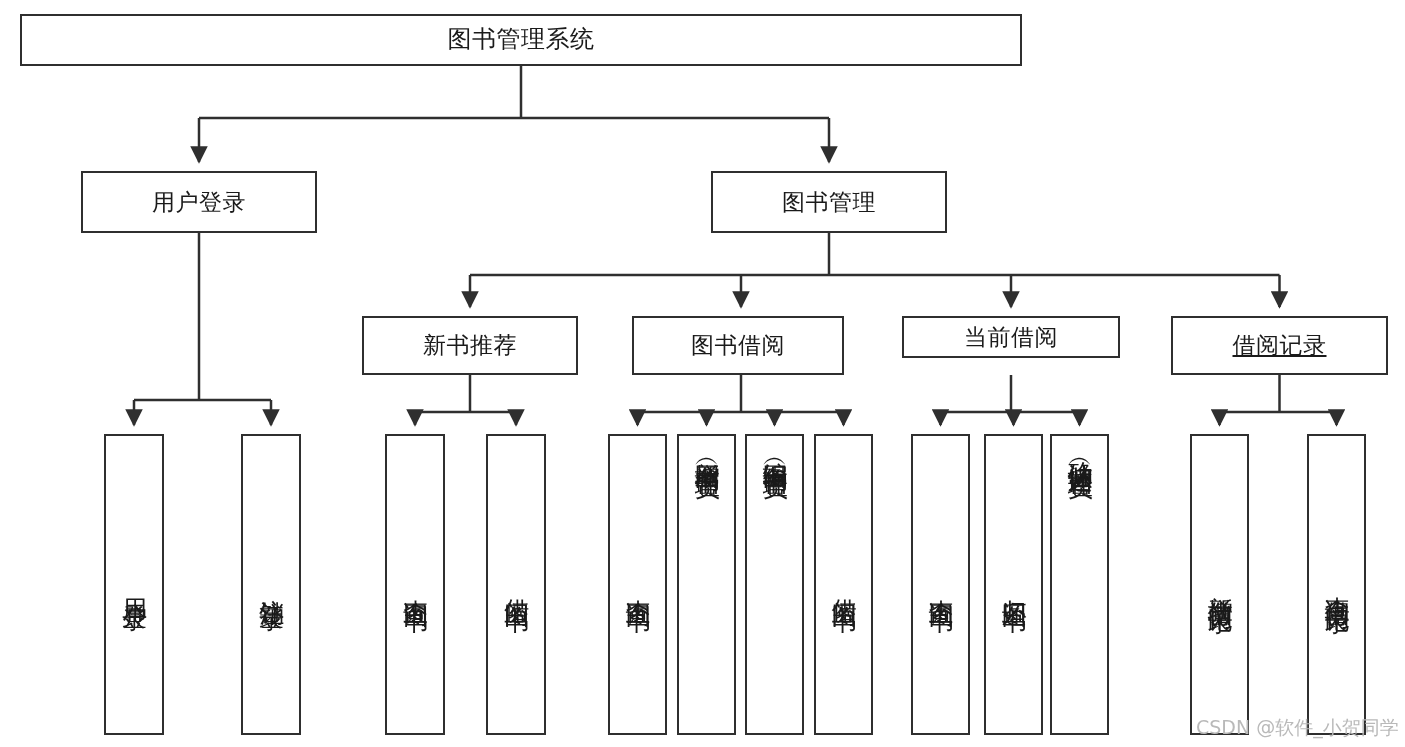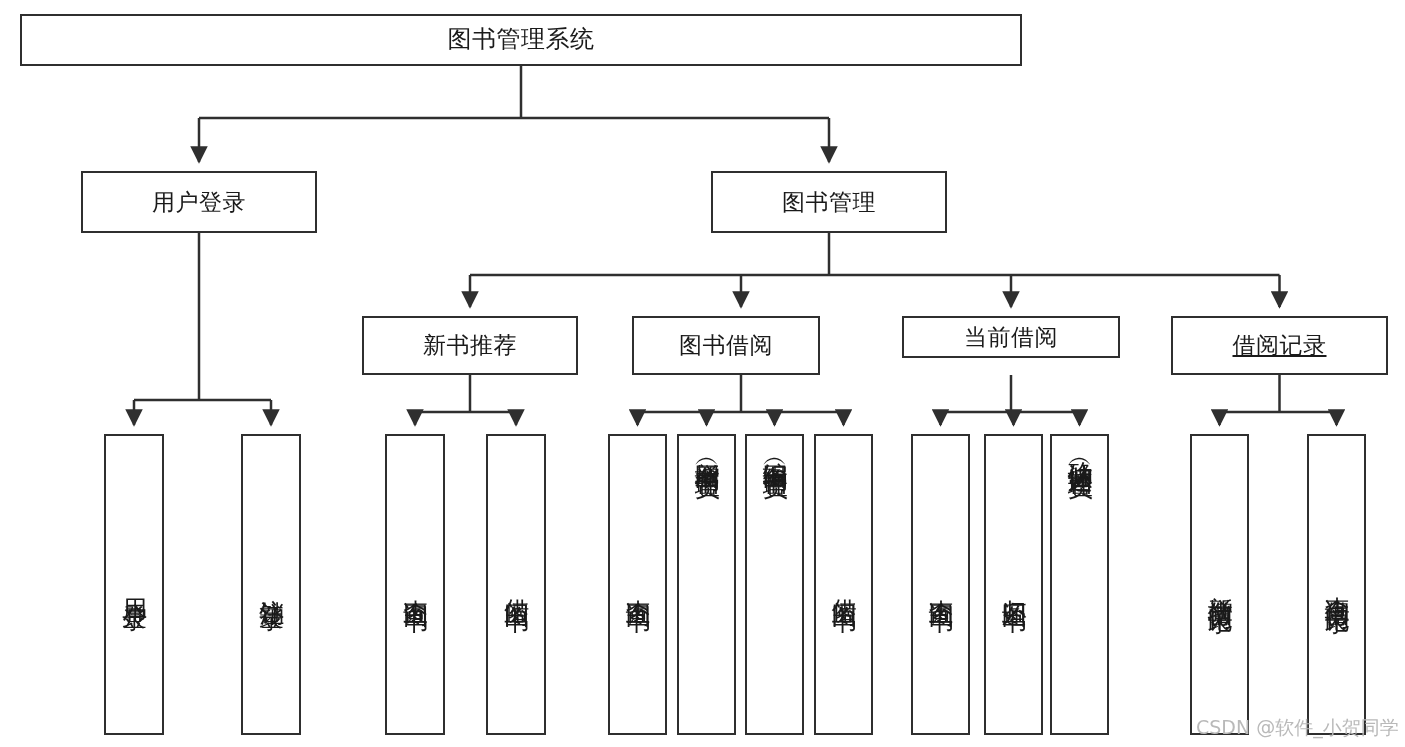--- a/index.html
+++ b/index.html
@@ -132,21 +132,21 @@
   <div class="node h" style="left: 81px; top: 171px; width: 236px; height: 62px;">
     <span class="lbl">用户登录</span>
   </div>
   <div class="node h" style="left: 362px; top: 316px; width: 216px; height: 59px;">
     <span class="lbl">新书推荐</span>
   </div>
 
   <div class="node h" style="left: 711px; top: 171px; width: 236px; height: 62px;">
     <span class="lbl">图书管理</span>
   </div>
-  <div class="node h" style="left: 632px; top: 316px; width: 188px; height: 59px;">
+  <div class="node h" style="left: 632px; top: 316px; width: 212px; height: 59px;">
     <span class="lbl">图书借阅</span>
   </div>
   <div class="node h" style="left: 902px; top: 316px; width: 218px; height: 42px;">
     <span class="lbl">当前借阅</span>
   </div>
   <div class="node h" style="left: 1171px; top: 316px; width: 217px; height: 59px; text-decoration: underline;">
     <span class="lbl">借阅记录</span>
   </div>
 
   <div class="node v center" style="left: 104px; top: 434px; width: 60px; height: 301px;">

